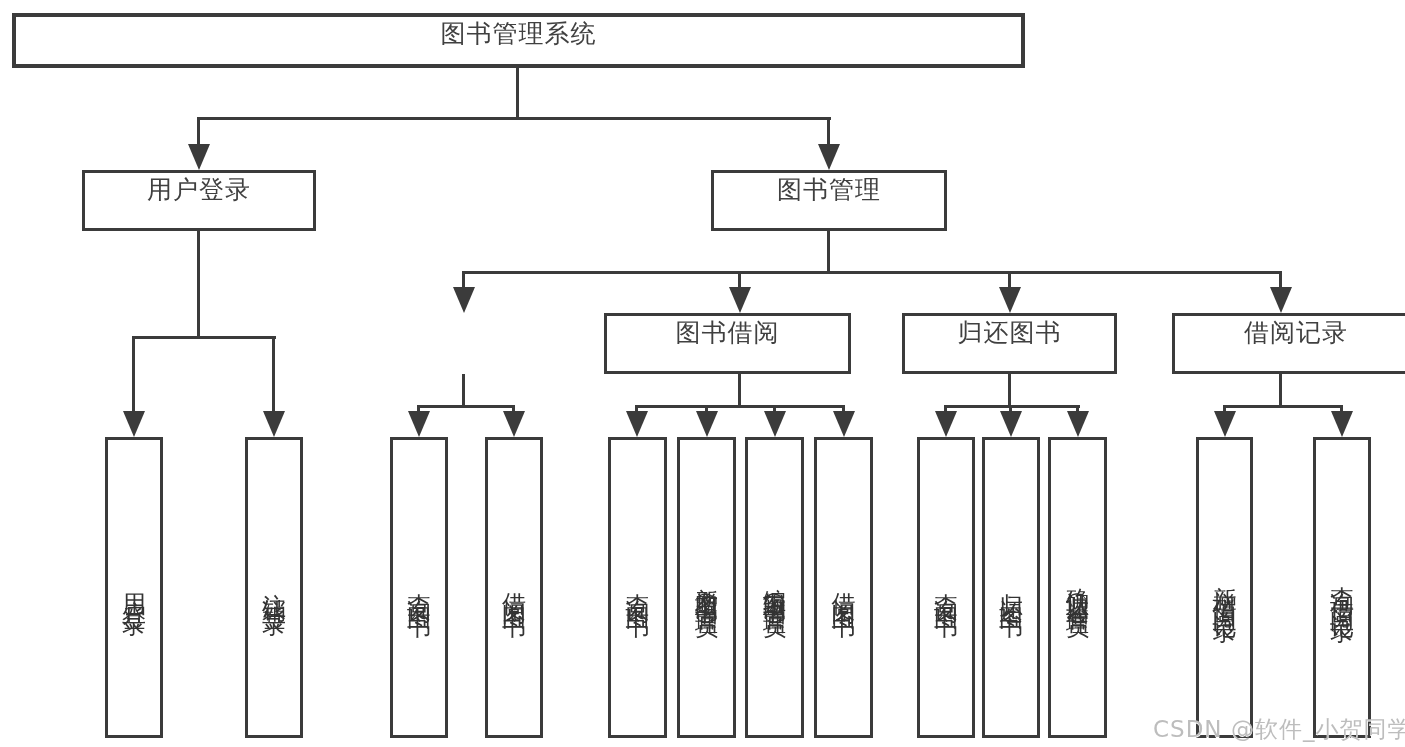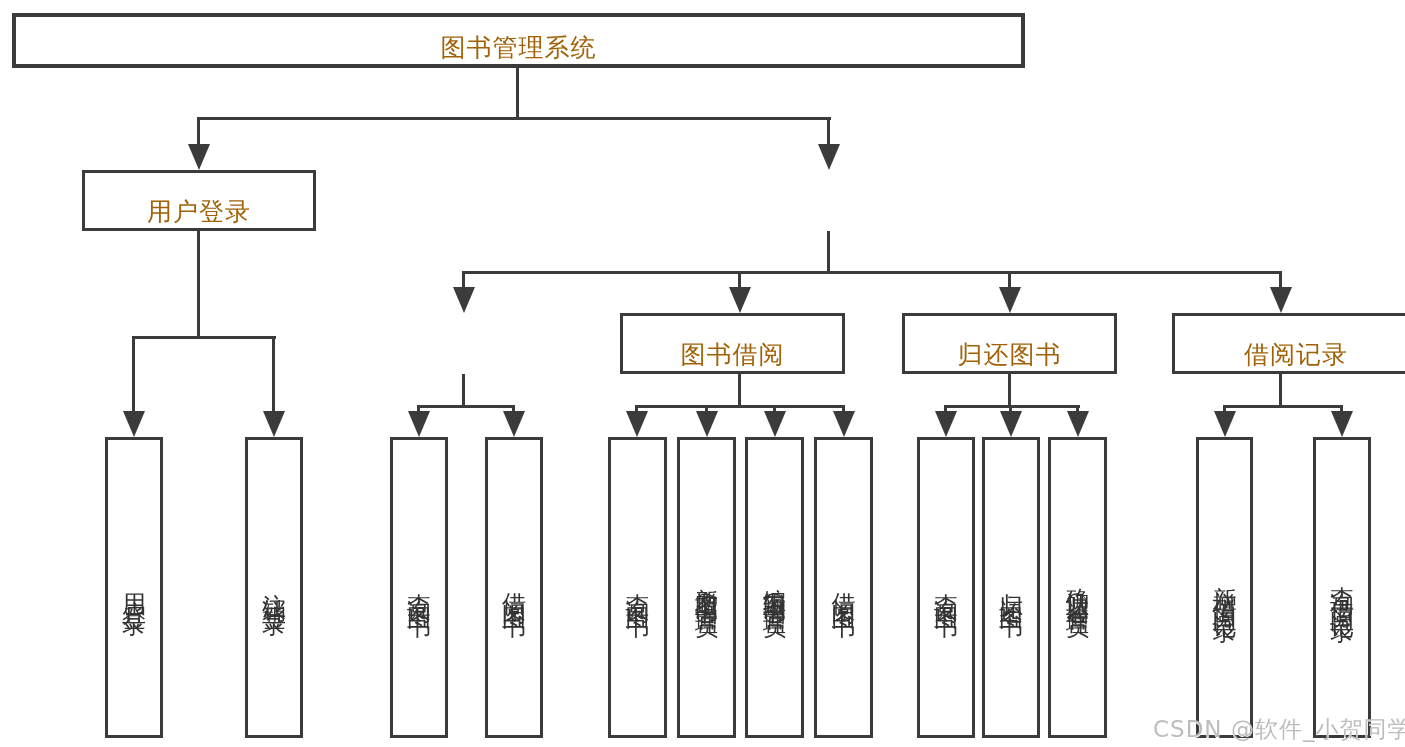--- a/index.html
+++ b/index.html
@@ -6,22 +6,22 @@
   .canvas{
     position:relative;
     width:1405px;height:747px;
     background:#ffffff;
     font-family:"DejaVu Sans","Liberation Sans",sans-serif;
     overflow:hidden;
   }
   .hbox{
     position:absolute;box-sizing:border-box;
     border:3px solid #3b3b3b;background:#ffffff;
-    display:flex;align-items:flex-end;justify-content:center;
-    font-size:25px;color:#a16207;letter-spacing:1px;
+    display:flex;align-items:flex-start;justify-content:center;
+    font-size:25px;color:#404040;letter-spacing:1px;
   }
   .hbox.root{border-width:4px;}
   .vbox{
     position:absolute;box-sizing:border-box;
     border:3px solid #3b3b3b;background:#ffffff;
     display:flex;align-items:center;justify-content:center;
   }
   .vbox span{
     writing-mode:vertical-rl;text-orientation:mixed;
     font-size:24px;color:#333333;letter-spacing:7px;
@@ -55,40 +55,43 @@
   <div class="vline" style="left:516px;top:68px;height:52px"></div>
   <div class="hline" style="left:197px;top:117px;width:634px"></div>
   <div class="vline" style="left:197px;top:117px;height:30px"></div>
   <div class="arrow" style="left:188px;top:144px"></div>
   <div class="vline" style="left:827px;top:117px;height:30px"></div>
   <div class="arrow" style="left:818px;top:144px"></div>
 
   <div class="hbox" style="left:82px;top:170px;width:234px;height:61px">
     <span>用户登录</span>
   </div>
+  <div class="hbox" style="left:711px;top:170px;width:236px;height:61px">
+    <span>图书管理</span>
+  </div>
 
   <div class="vline" style="left:197px;top:231px;height:107px"></div>
   <div class="hline" style="left:132px;top:336px;width:144px"></div>
   <div class="vline" style="left:132px;top:336px;height:77px"></div>
   <div class="arrow" style="left:123px;top:411px"></div>
   <div class="vline" style="left:272px;top:336px;height:77px"></div>
   <div class="arrow" style="left:263px;top:411px"></div>
 
   <div class="vline" style="left:827px;top:231px;height:42px"></div>
   <div class="hline" style="left:462px;top:271px;width:820px"></div>
   <div class="vline" style="left:462px;top:271px;height:19px"></div>
   <div class="arrow" style="left:453px;top:287px"></div>
   <div class="vline" style="left:738px;top:271px;height:19px"></div>
   <div class="arrow" style="left:729px;top:287px"></div>
   <div class="vline" style="left:1008px;top:271px;height:19px"></div>
   <div class="arrow" style="left:999px;top:287px"></div>
   <div class="vline" style="left:1279px;top:271px;height:19px"></div>
   <div class="arrow" style="left:1270px;top:287px"></div>
 
-  <div class="hbox" style="left:620px;top:313px;width:225px;height:61px">
+  <div class="hbox" style="left:604px;top:313px;width:247px;height:61px">
     <span>图书借阅</span>
   </div>
   <div class="hbox" style="left:902px;top:313px;width:215px;height:61px">
     <span>归还图书</span>
   </div>
   <div class="hbox" style="left:1172px;top:313px;width:248px;height:61px">
     <span>借阅记录</span>
   </div>
 
   <div class="vline" style="left:462px;top:374px;height:33px"></div>

